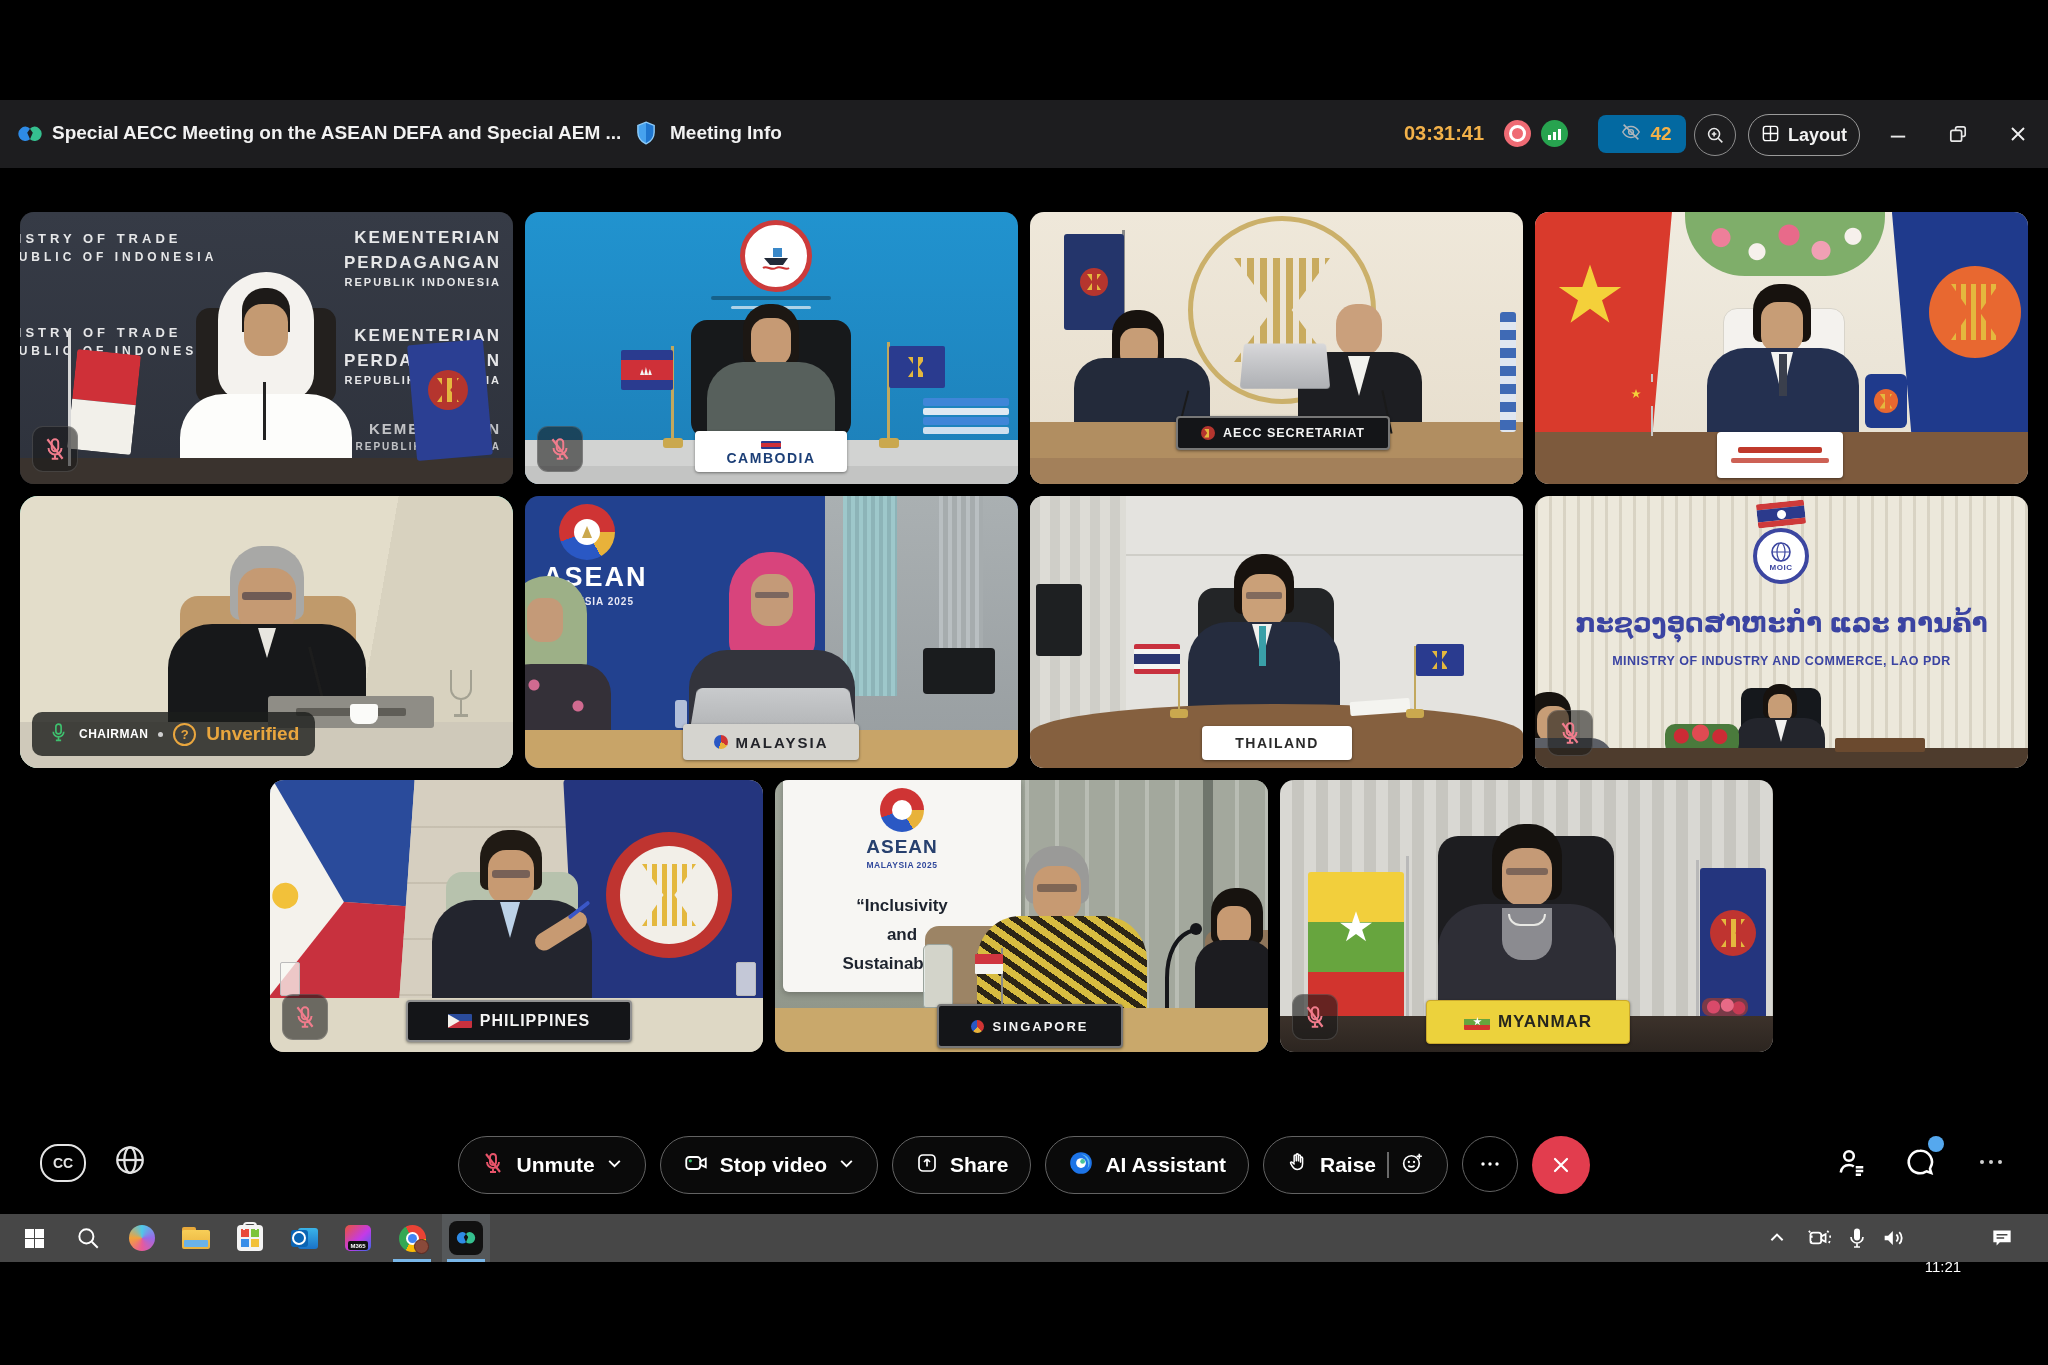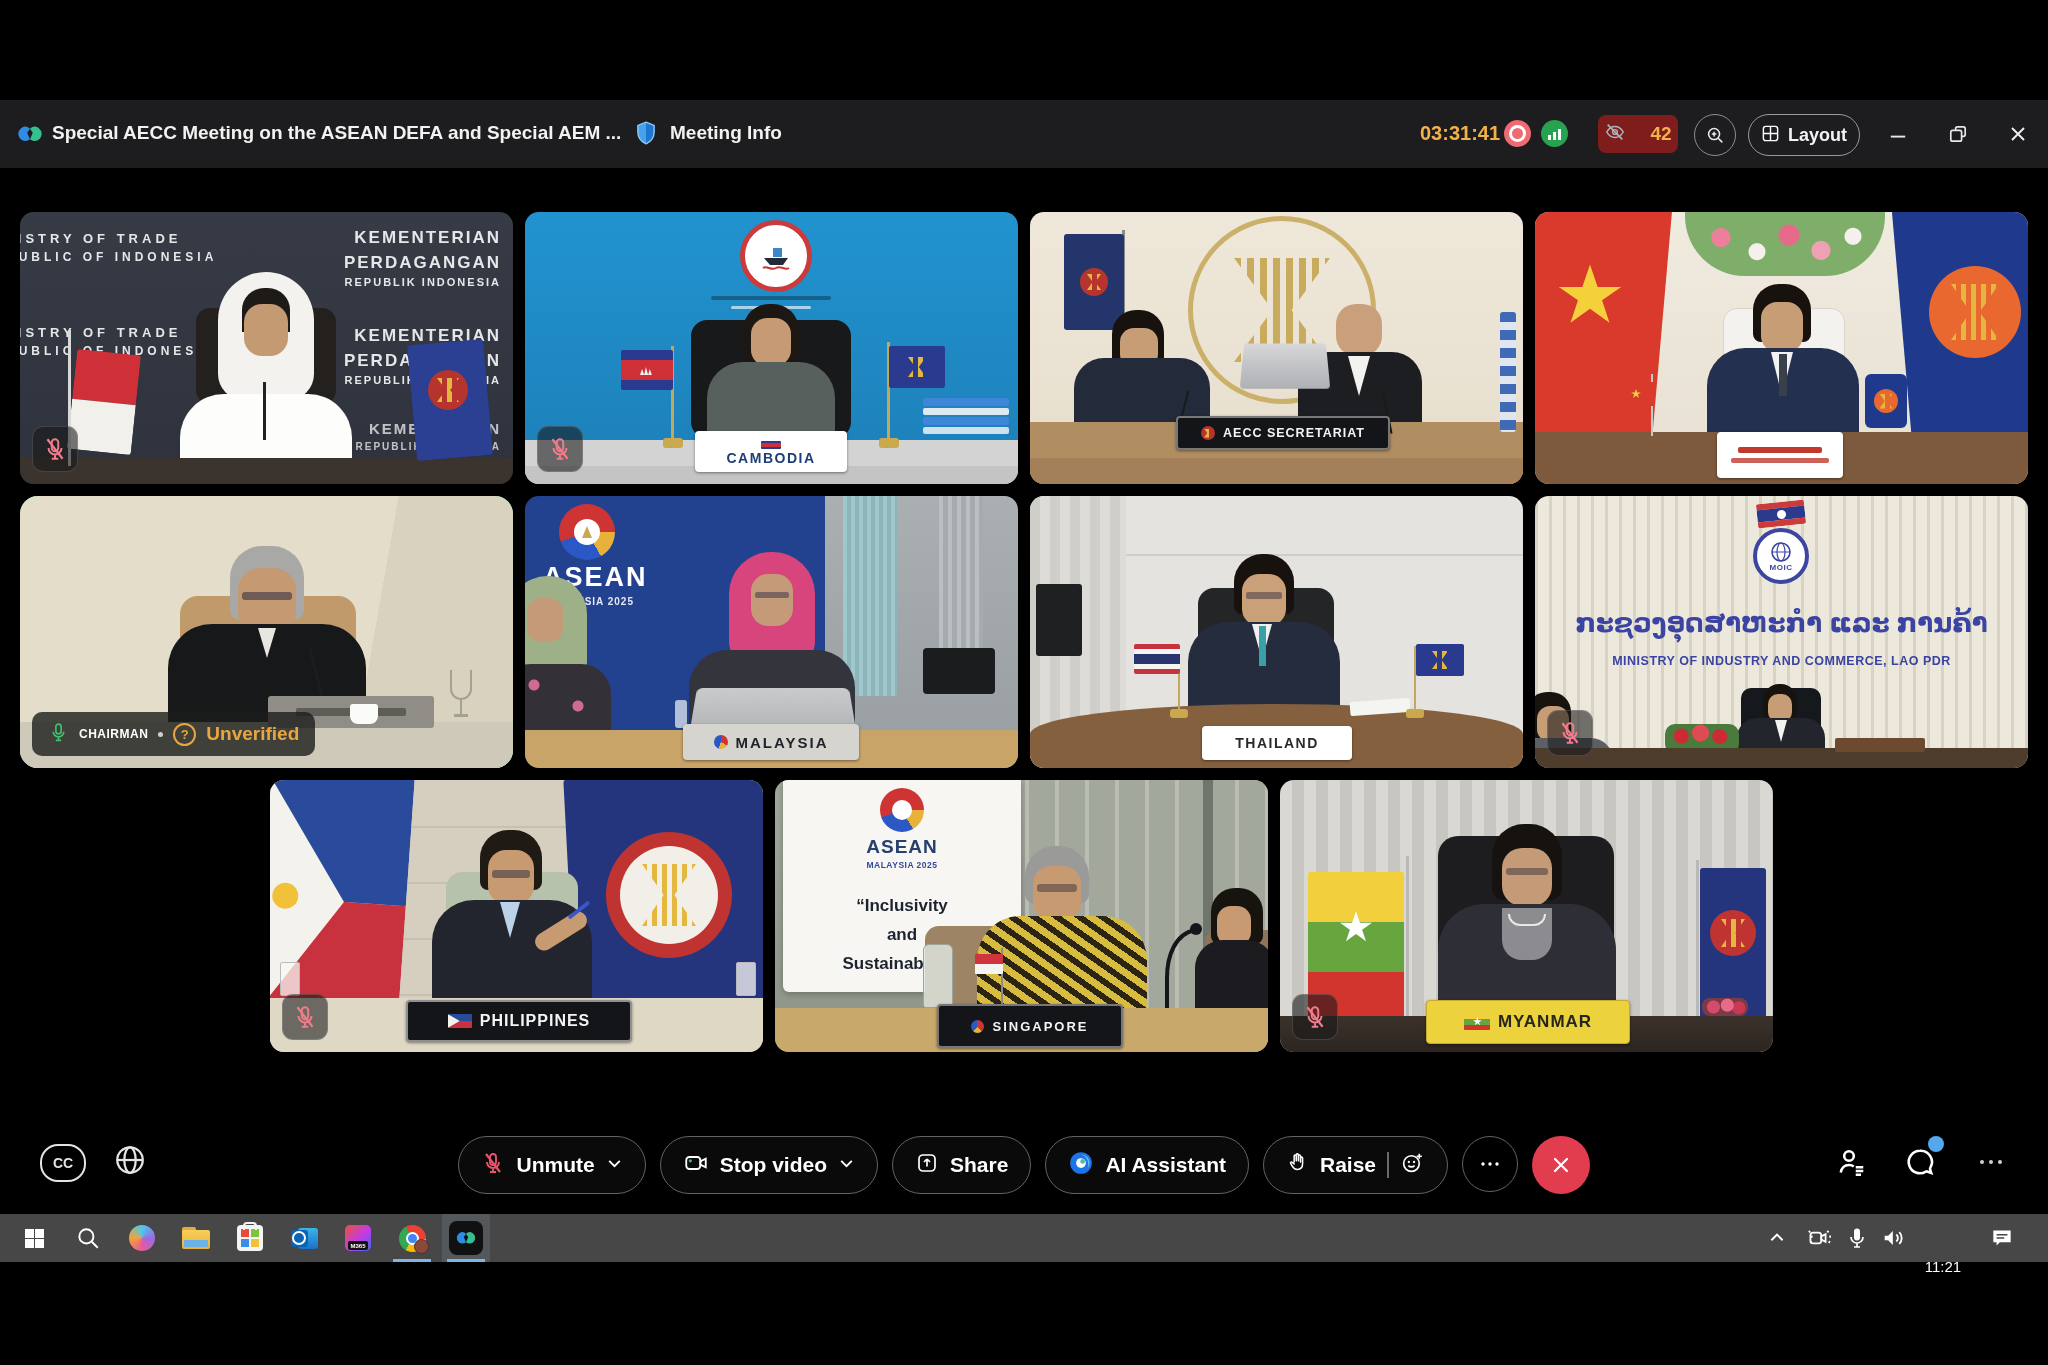--- a/index.html
+++ b/index.html
@@ -2,21 +2,21 @@
 <html><head>
 <meta charset="utf-8">
 <style>
   html,body{margin:0;padding:0;background:#000;}
   #canvas{position:relative;width:2048px;height:1365px;background:#000;overflow:hidden;
     font-family:"Liberation Sans","DejaVu Sans",sans-serif;-webkit-font-smoothing:antialiased;}
   .abs{position:absolute;}
   
   #titlebar{position:absolute;left:0;top:100px;width:2048px;height:68px;background:#1d1d1f;display:block;}
   .tb-text{color:#f2f2f2;font-size:19px;font-weight:600;}
-  .amber{color:#f2b149;margin-left:16px;}
+  .amber{color:#f2b149;}
   .tb-pill{position:absolute;display:flex;align-items:center;justify-content:center;gap:8px;}
   
   .tile{position:absolute;border-radius:14px;overflow:hidden;background:#1a1a1a;}
   .tile.active{outline:3px solid #43cfb2;outline-offset:-3px;border-radius:18px;}
   .badge-mute{position:absolute;left:12px;bottom:12px;width:44px;height:44px;border-radius:11px;
     background:rgba(24,24,24,.58);border:1px solid rgba(255,255,255,.14);
     display:flex;align-items:center;justify-content:center;z-index:9;}
   .np{position:absolute;display:flex;align-items:center;justify-content:center;gap:8px;background:#fff;
     border-radius:4px;box-shadow:0 1px 3px rgba(0,0,0,.45);font-weight:700;color:#222;z-index:8;}
   .np.dark{background:#141518;color:#f4f4f4;border:2px solid #777;}
@@ -65,21 +65,21 @@
     <span class="abs" style="left:1504px;top:20px;width:27px;height:27px;border-radius:50%;background:#ef6b74;
           display:flex;align-items:center;justify-content:center;">
       <span style="width:11px;height:11px;border-radius:50%;border:3px solid #fff;"></span>
     </span>
     <span class="abs" style="left:1541px;top:20px;width:27px;height:27px;border-radius:50%;background:#27a34f;
           display:flex;align-items:flex-end;justify-content:center;gap:2px;padding-bottom:7px;box-sizing:border-box;">
       <span style="width:3px;height:5px;background:#fff;"></span>
       <span style="width:3px;height:8px;background:#fff;"></span>
       <span style="width:3px;height:11px;background:#fff;"></span>
     </span>
-    <div class="tb-pill" style="left:1598px;top:15px;width:80px;height:38px;border-radius:8px;background:#7f1d1d;">
+    <div class="tb-pill" style="left:1598px;top:15px;width:80px;height:38px;border-radius:8px;background:#0369a1;padding-left:8px;">
       <span>
         <svg width="22" height="22" viewBox="0 0 24 24">
             <path d="M3 12s3.5-6 9-6 9 6 9 6-3.5 6-9 6-9-6-9-6z" fill="none" stroke="#aeb4ba" stroke-width="1.6"></path>
             <circle cx="12" cy="12" r="2.6" fill="none" stroke="#aeb4ba" stroke-width="1.6"></circle>
             <path d="M4 4l16 16" stroke="#aeb4ba" stroke-width="1.8"></path>
           </svg>
       </span>
       <span class="amber" style="font-size:19px;font-weight:700;">42</span>
     </div>
     <span class="abs" style="left:1694px;top:14px;width:40px;height:40px;border:1.5px solid #8d8d8d;border-radius:50%;

